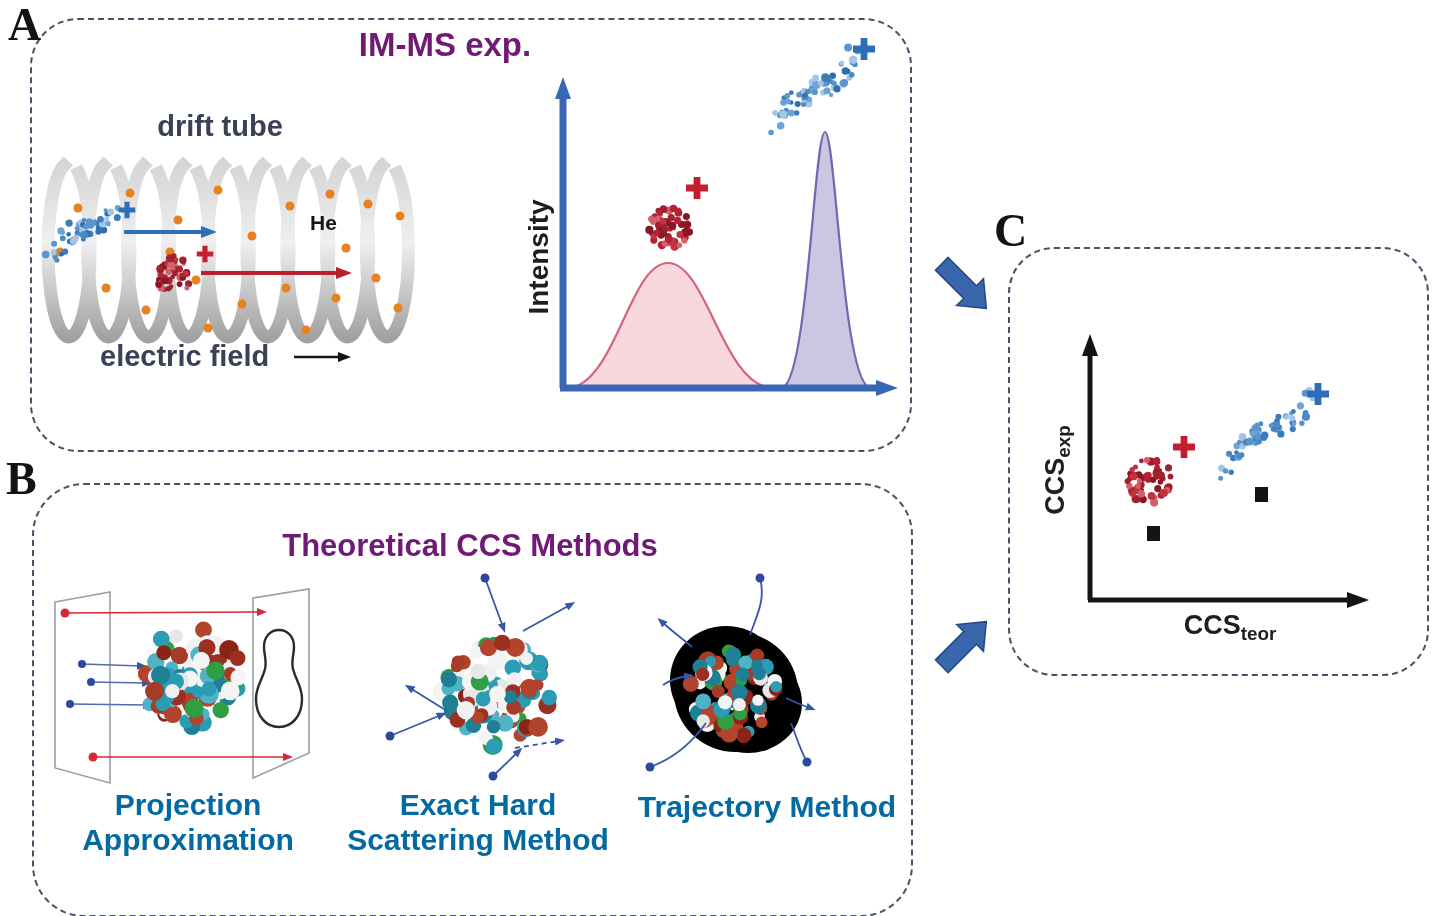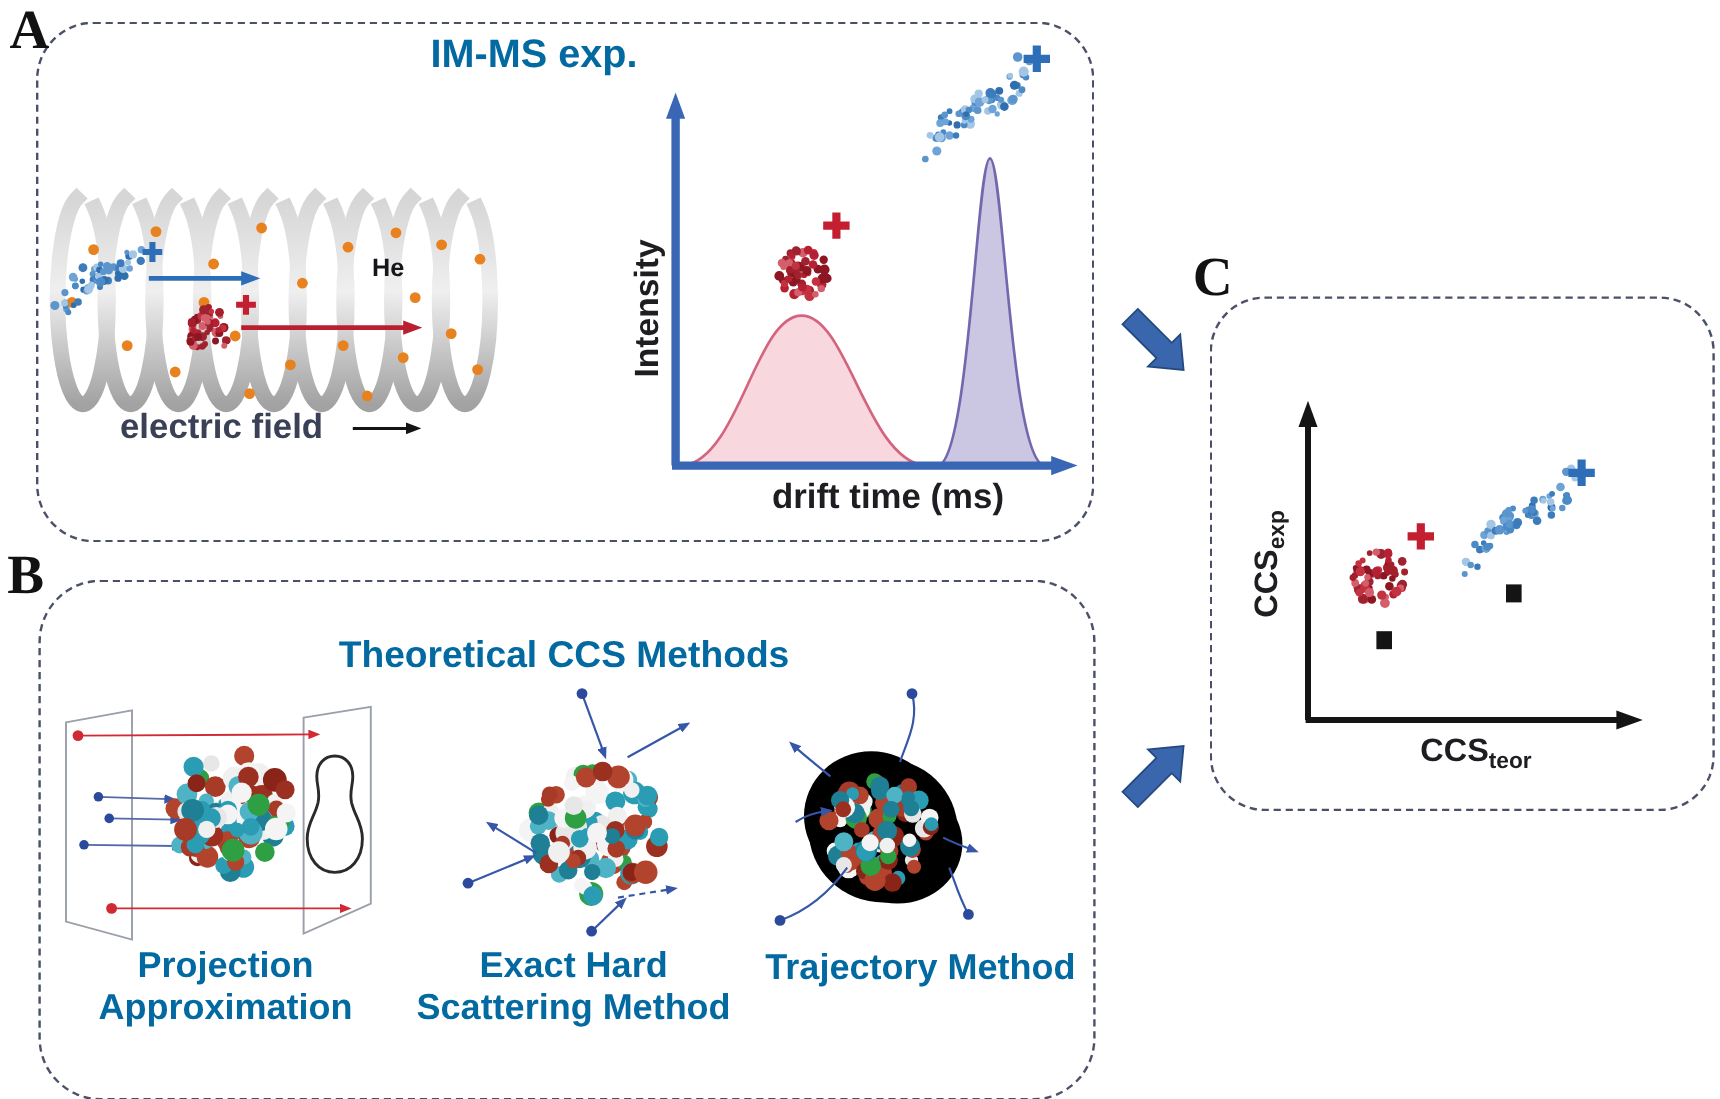--- a/index.html
+++ b/index.html
@@ -1,37 +1,38 @@
 <!DOCTYPE html>
 <html><head>
 <meta charset="utf-8">
 <style>
   html,body{margin:0;padding:0;background:#fff;}
   #fig{position:relative;width:1433px;height:916px;background:#fff;overflow:hidden;
        font-family:"Liberation Sans",sans-serif;}
   .panel{position:absolute;border:2px dashed #4a5068;background:transparent;}
   .plabel{position:absolute;font-family:"Liberation Serif",serif;font-weight:bold;
           font-size:46px;color:#121212;line-height:1;}
-  .title{position:absolute;font-weight:bold;color:#0369a1;text-align:center;}
+  .title{position:absolute;font-weight:bold;color:#701a75;text-align:center;}
   .cap{position:absolute;font-weight:600;color:#0369a1;text-align:center;
        font-size:30px;line-height:1.18;white-space:pre-line;}
   .axis-label{position:absolute;color:#1d1d22;text-align:center;}
   .rot{transform:rotate(-90deg);transform-origin:center center;}
   svg{position:absolute;overflow:visible;}
   sub{font-size:70%;}
 </style>
 </head>
 <body>
 
 <div id="fig">
 
   <div class="panel" style="left:30px;top:18px;width:878px;height:430px;border-radius:48px;"></div>
   <div class="plabel" style="left:8px;top:2px;">A</div>
   <div class="title" style="left:300px;top:26px;width:290px;font-size:33px;">IM-MS exp.</div>
 
+  <div class="axis-label" style="left:120px;top:110px;width:200px;font-size:29px;color:#3a4056;font-weight:600;">drift tube</div>
 
   <svg style="left:38px;top:148px;" width="380" height="205" viewBox="0 0 380 205">
     <defs>
       <linearGradient id="gSilver" x1="0" y1="0" x2="0" y2="1">
         <stop offset="0" stop-color="#d6d6d6"></stop>
           <stop offset="0.45" stop-color="#efefef"></stop>
         <stop offset="1" stop-color="#a2a2a2"></stop>
       </linearGradient>
       <path id="ring" d="M 9.9 -76.8 A 21 87 0 1 1 -5.1 -84.4" fill="none" stroke="url(#gSilver)" stroke-width="13" stroke-linecap="square"></path>
       <path id="plus" d="M -3.4 -11 L 3.4 -11 L 3.4 -3.4 L 11 -3.4 L 11 3.4 L 3.4 3.4 L 3.4 11 L -3.4 11 L -3.4 3.4 L -11 3.4 L -11 -3.4 L -3.4 -3.4 Z"></path>
@@ -332,21 +333,20 @@
         <circle cx="331.7" cy="39.7" r="2.8" fill="#4a8ac6"></circle>
         <circle cx="335.0" cy="29.4" r="2.7" fill="#4a8ac6"></circle>
         <circle cx="321.9" cy="28.0" r="2.3" fill="#a3c6e6"></circle>
         <circle cx="337.8" cy="15.7" r="3.6" fill="#5b95cc"></circle>
         <circle cx="333.1" cy="24.7" r="4.2" fill="#a3c6e6"></circle>
         <circle cx="328.1" cy="12.5" r="4.0" fill="#5b95cc"></circle>
       </g>
     <use href="#plus" transform="translate(344,14)" fill="#2e6eb8"></use>
   </svg>
   <div class="axis-label rot" style="left:476px;top:239px;width:130px;height:36px;font-size:28px;font-weight:600;">Intensity</div>
-  <div class="axis-label" style="left:605px;top:398px;width:270px;font-size:29px;font-weight:600;">drift time (ms)</div>
 
   <div class="panel" style="left:32px;top:483px;width:877px;height:430px;border-radius:52px;"></div>
   <div class="plabel" style="left:6px;top:456px;">B</div>
   <div class="title" style="left:240px;top:508px;width:460px;font-size:31px;margin-top:20px;">Theoretical CCS Methods</div>
 
   <svg style="left:45px;top:585px;" width="290" height="200" viewBox="0 0 290 200">
     <defs>
       <marker id="mTR" markerUnits="userSpaceOnUse" markerWidth="10" markerHeight="8" refX="4" refY="4" orient="auto">
         <path d="M0,0 L10,4 L0,8 Z" fill="#d22a35"></path>
         </marker>

